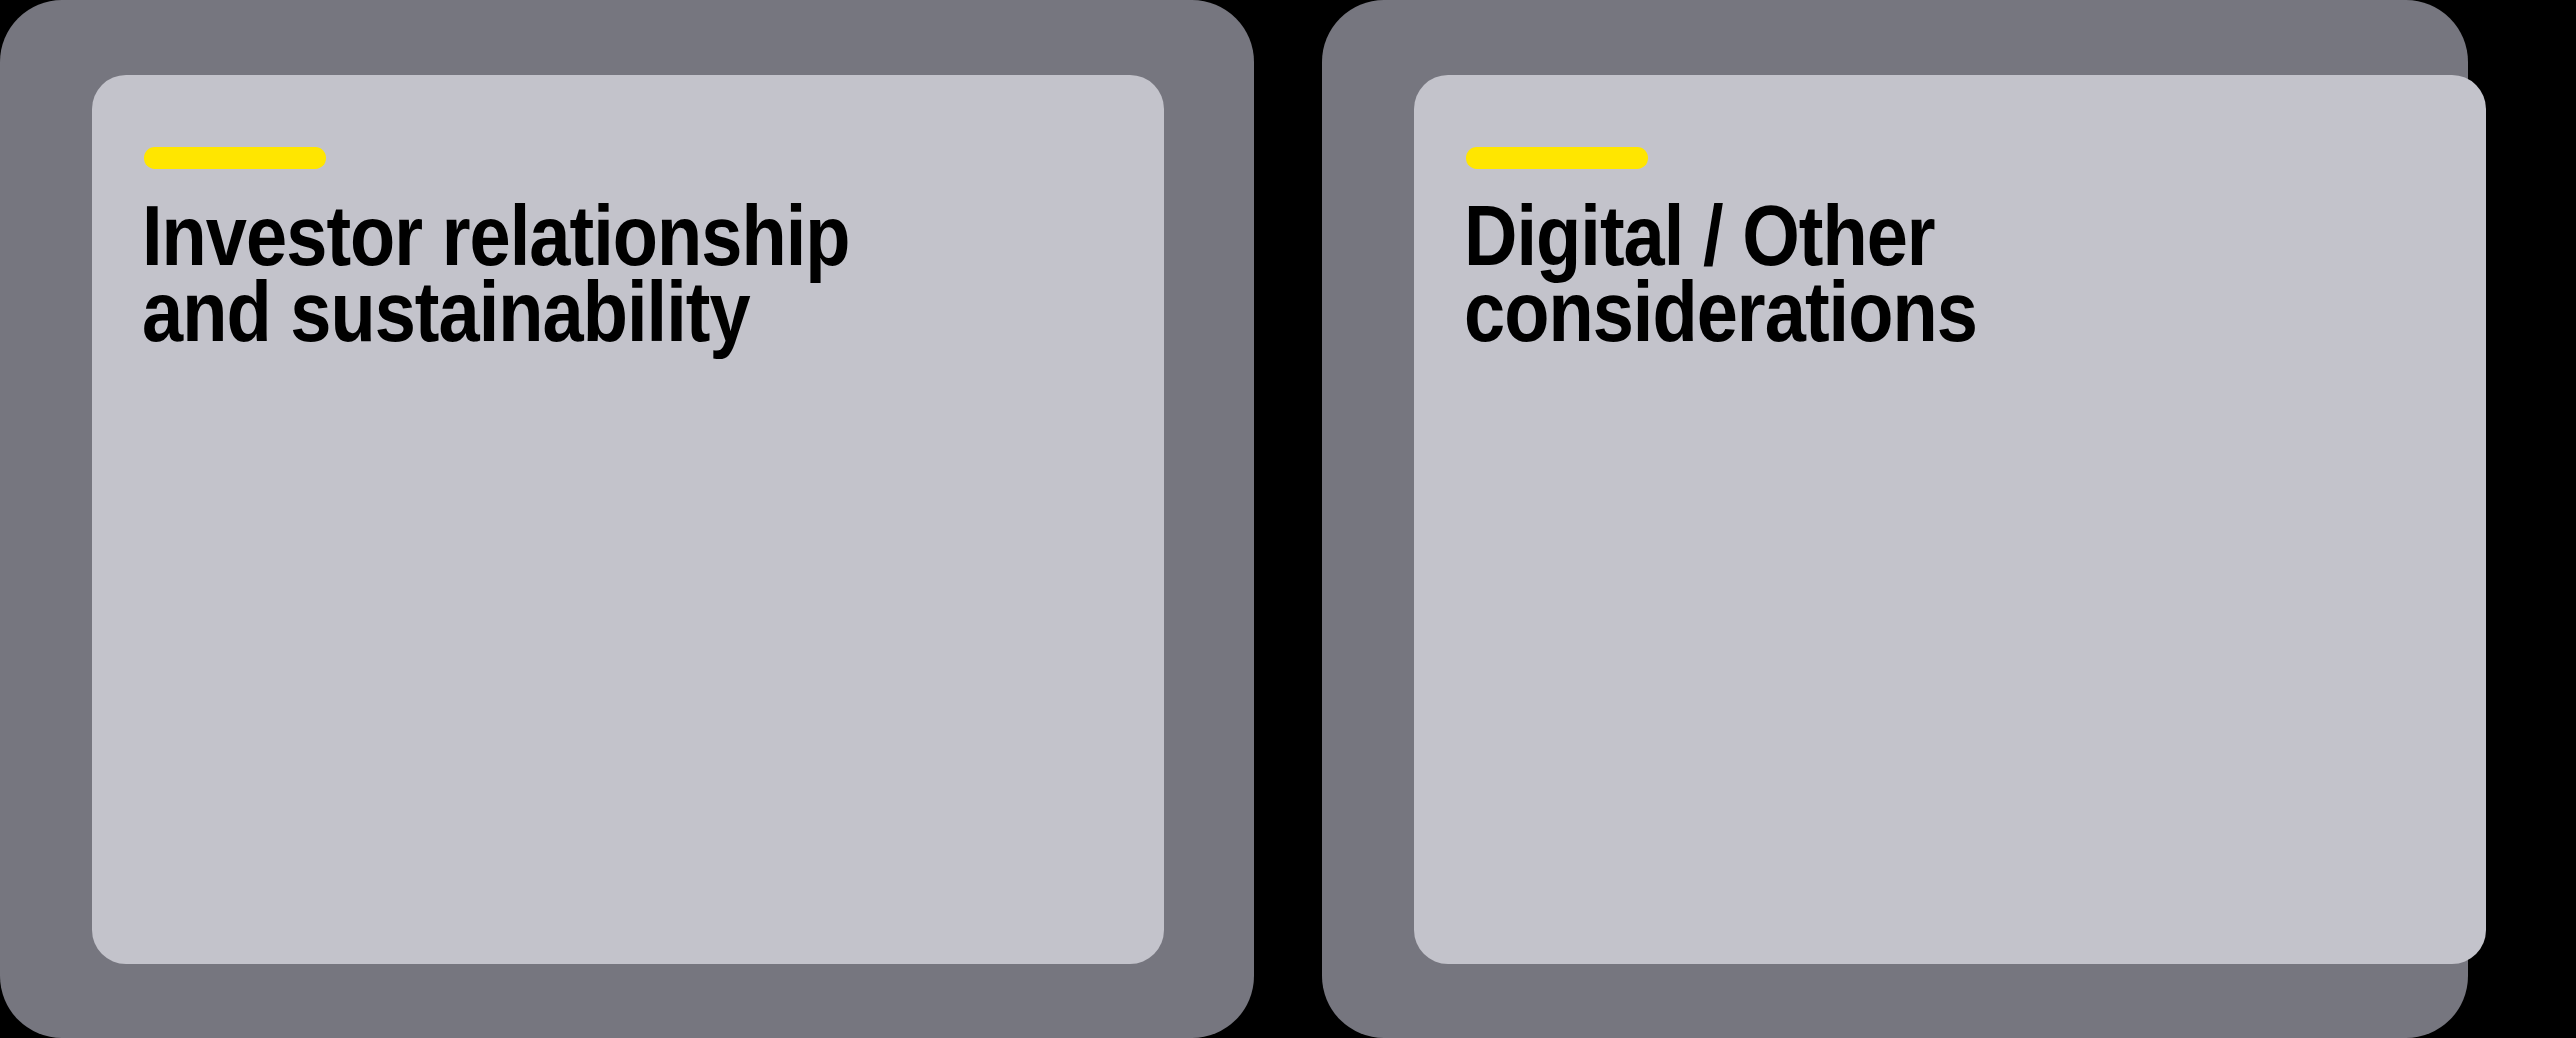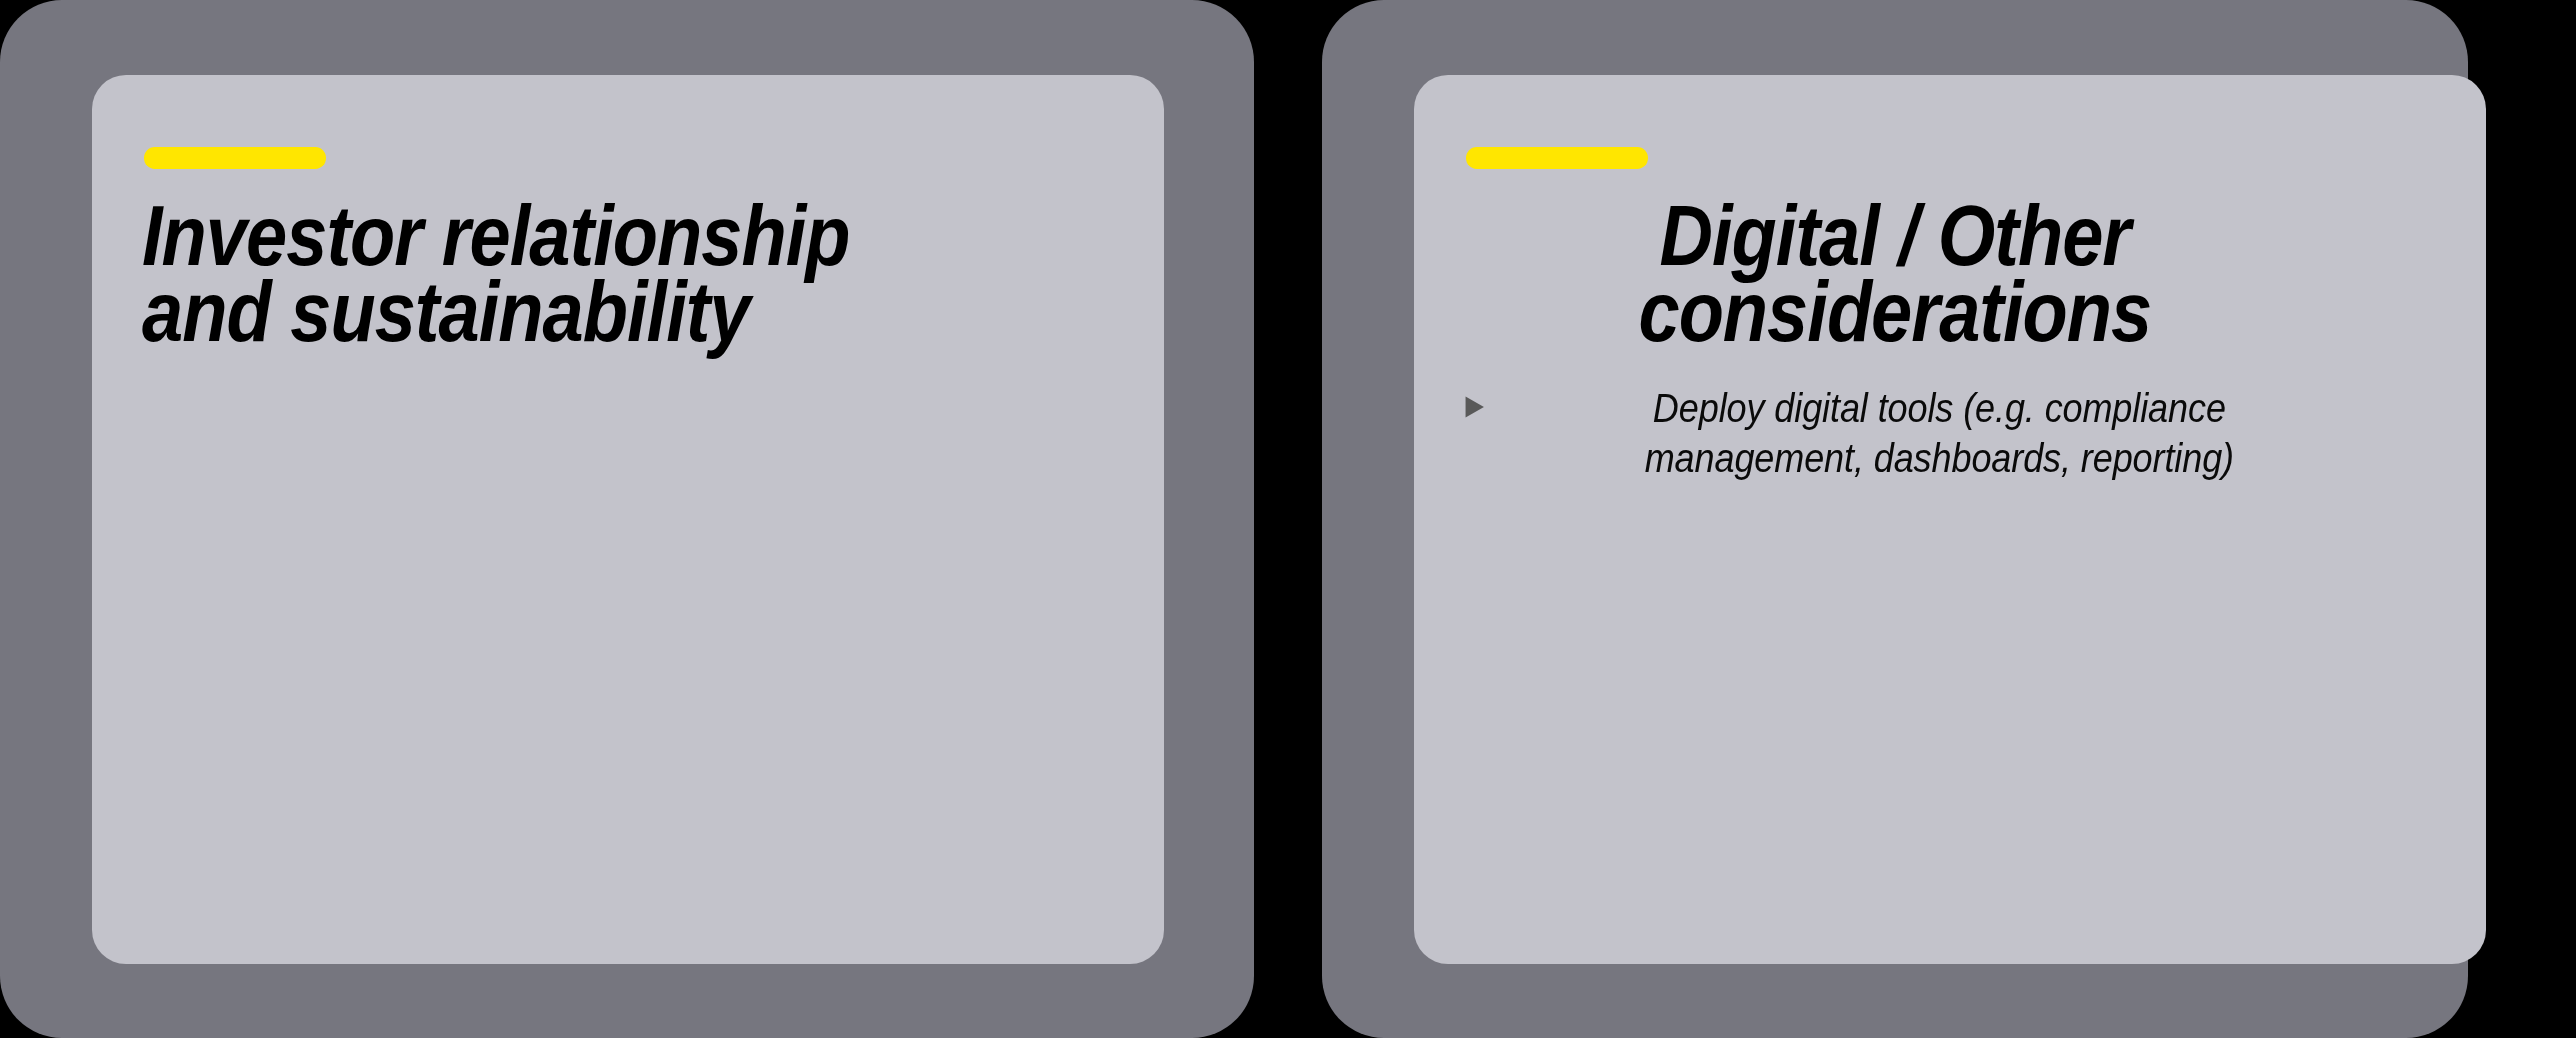--- a/index.html
+++ b/index.html
@@ -24,33 +24,32 @@
   
   .outer-card {
     position: absolute;
     top: 0;
     height: 1038px;
     background: #76767f;
     border-radius: 62px;
     box-sizing: border-box;
   }
   .outer-card.left  { left: 0px;    width: 1254px; }
-  .outer-card.right { left: 1322px; width: 1146px; text-align: center; }
+  .outer-card.right { left: 1322px; width: 1146px; }
 
   
   .inner-card {
     position: absolute;
     top: 75px;
     height: 889px;
     background: #c3c3cb;
     border-radius: 34px;
     box-sizing: border-box;
     padding: 12px;
     overflow: hidden;
-    font-style: italic;
   }
   .inner-card.left  { left: 92px; width: 1072px; }
   .inner-card.right { left: 92px; width: 1072px; }
 
   
   .accent-bar {
     position: absolute;
     left: 52px;
     top: 72px;
     width: 182px;
@@ -145,29 +144,20 @@
   <div class="outer-card right">
     <div class="inner-card right">
 
       <div class="accent-bar"></div>
 
       <h2 class="card-title">Digital / Other
 considerations</h2>
 
       <ul class="bullet-list right">
 
-        <li class="bullet-item">
-          <span class="bullet-marker">
-            <svg width="21.5" height="24" viewBox="0 0 30 34" aria-hidden="true">
-              <polygon points="2,2 28,17 2,32" fill="#595959"></polygon>
-            </svg>
-          </span>
-          <span class="bullet-text">Deploy digital tools (e.g. compliance
-management, dashboards, reporting)</span>
-        </li>
 
 
       </ul>
     </div>
   </div>
 
 </div>
 
 
 </body></html>

